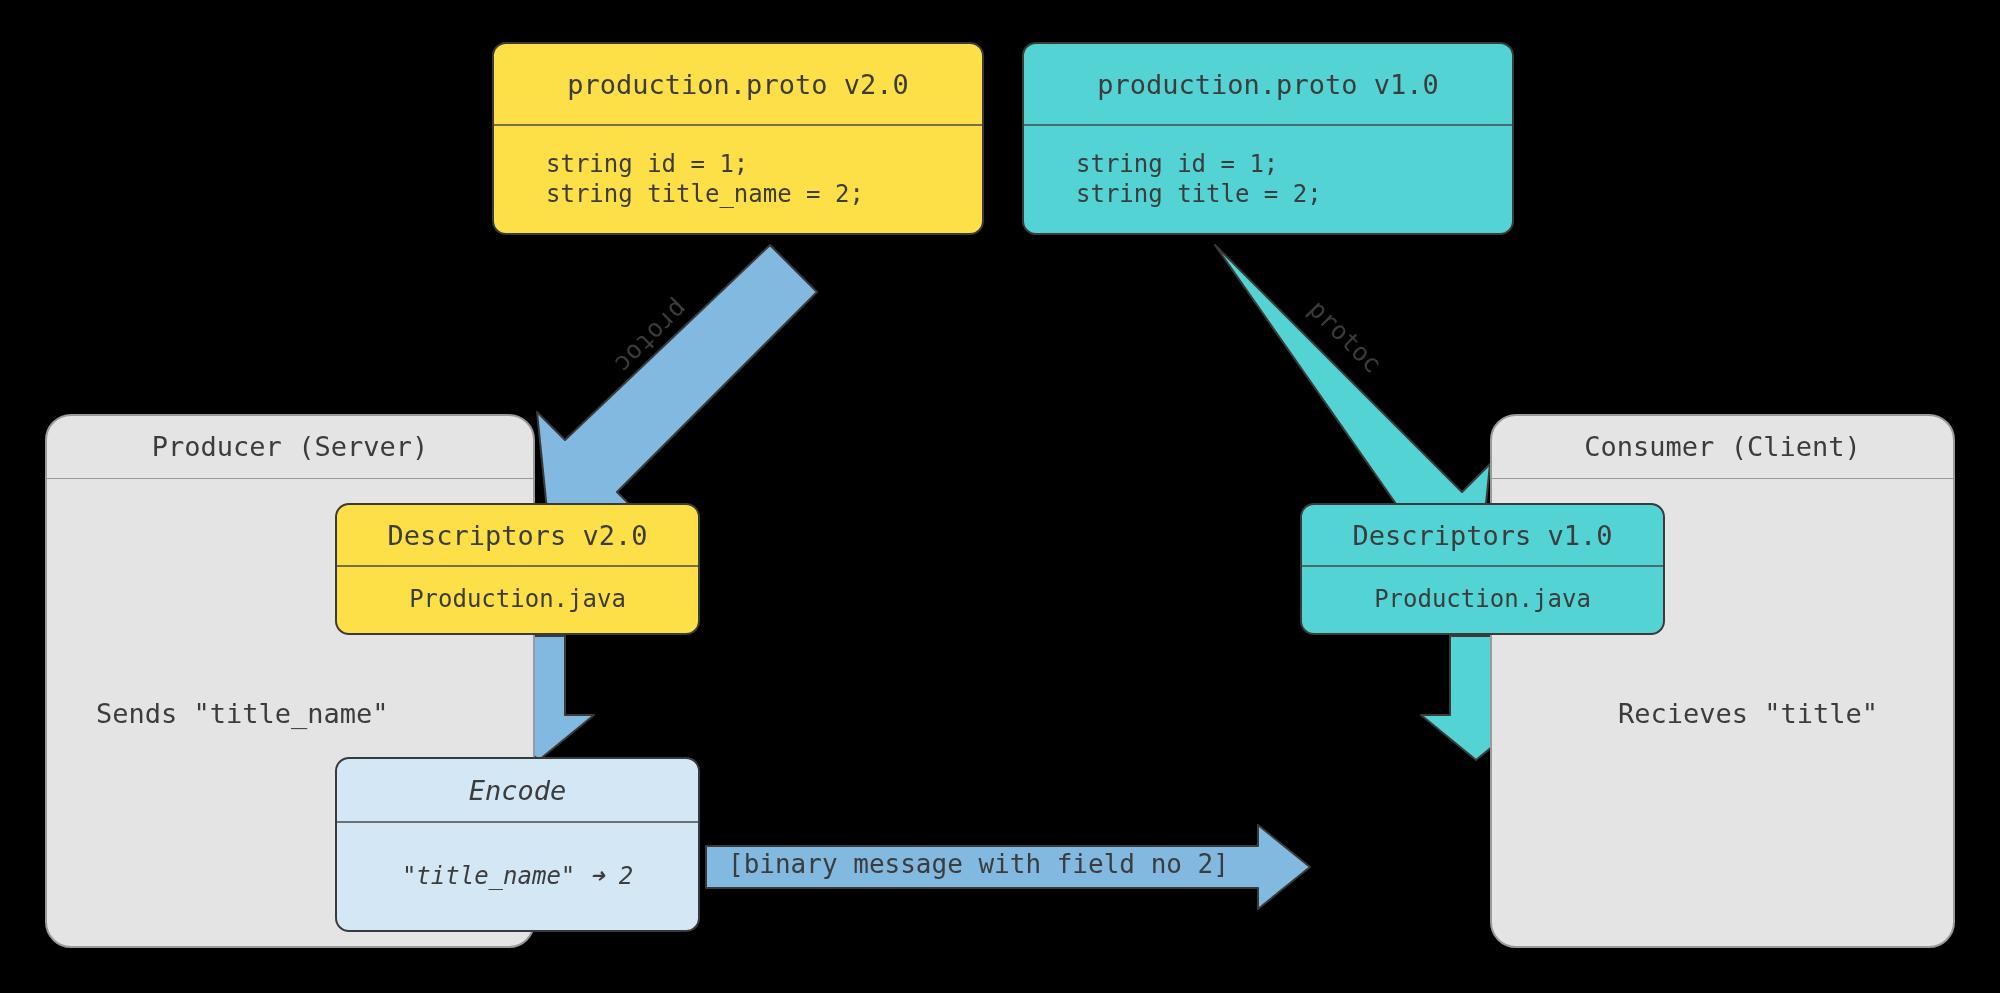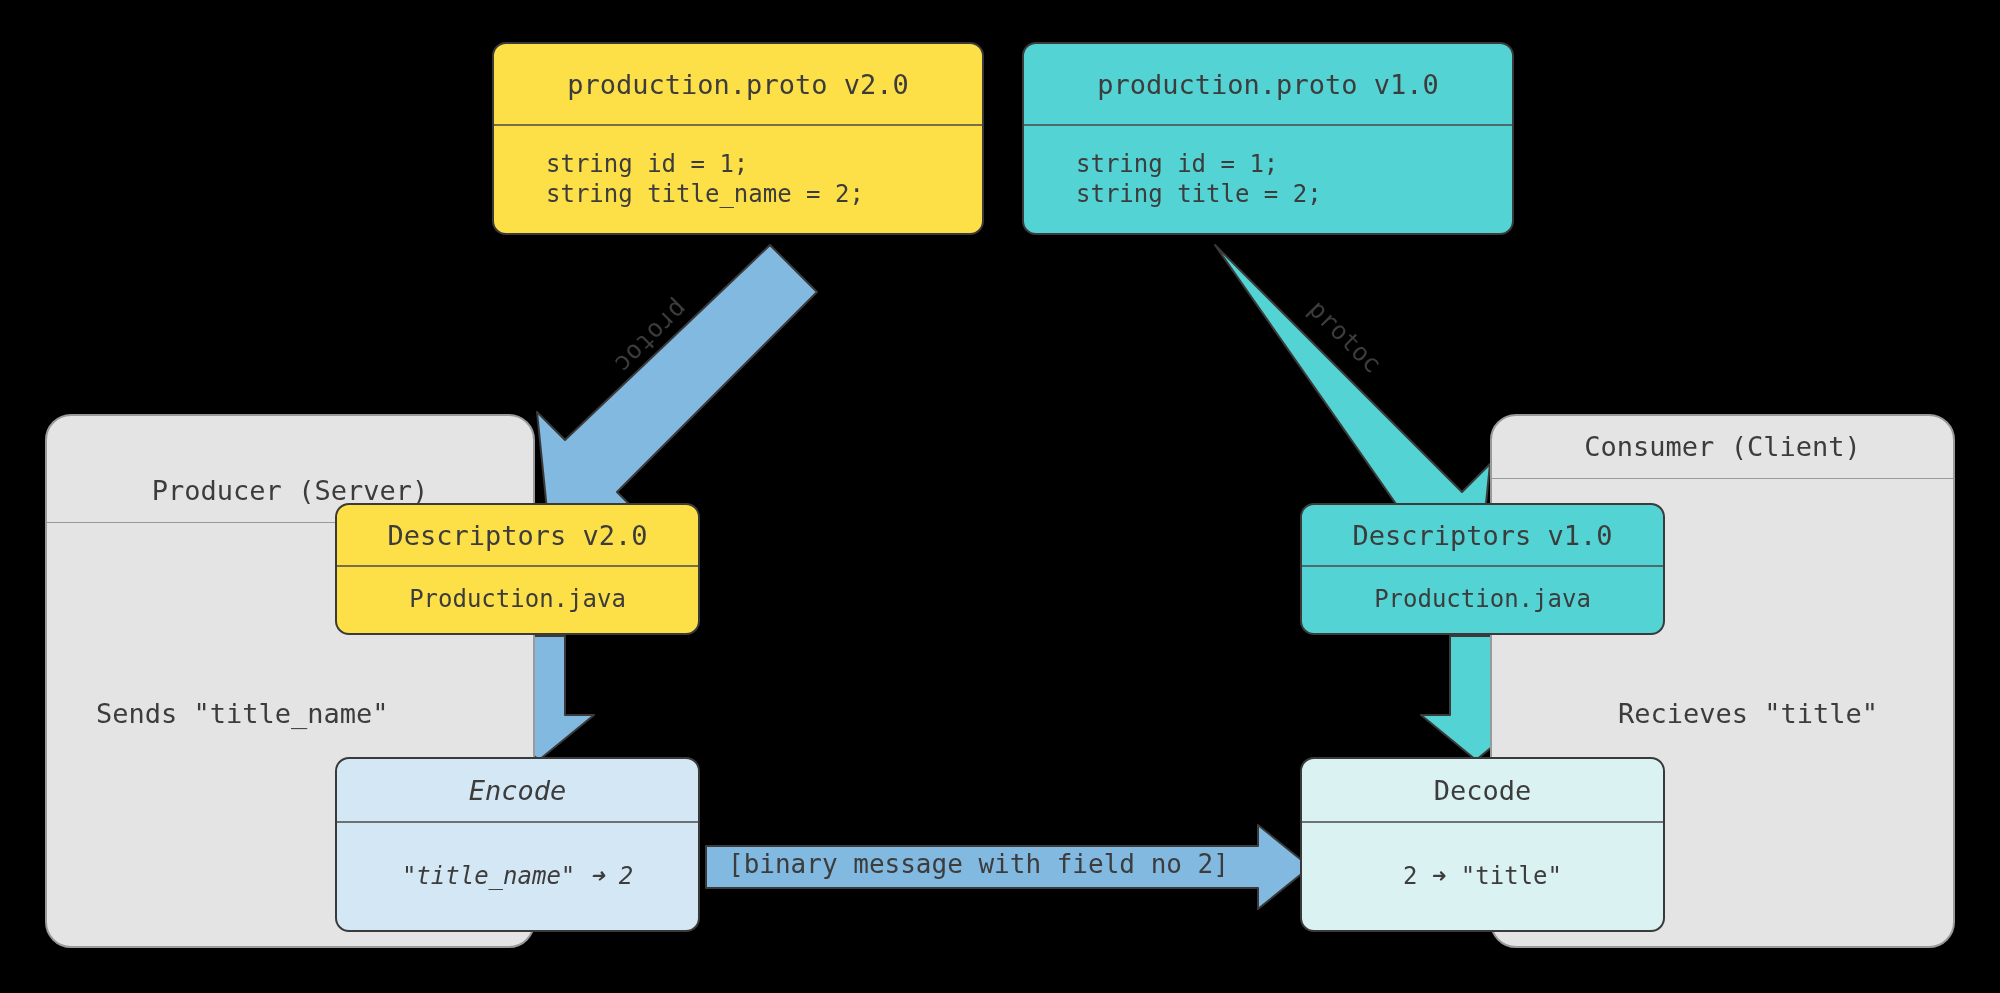--- a/index.html
+++ b/index.html
@@ -75,21 +75,21 @@
   }
   #panel-producer { left: 45px;   top: 414px; width: 490px; height: 534px; }
   #panel-consumer { left: 1490px; top: 414px; width: 465px; height: 534px; }
   .panel .panel-title {
     text-align: center;
     color: #3c3c3c;
     font-size: 27px;
     height: 62px;
     line-height: 62px;
   }
-  #panel-producer .panel-title { padding-right: 0px; margin-top: 44px; }
+  #panel-producer .panel-title { padding-right: 0px; }
   .panel .panel-divider { height: 1px; background: #9a9a9a; }
 
   .note {
     position: absolute;
     color: #3c3c3c;
     font-size: 27px;
     white-space: nowrap;
   }
   #note-sends    { left: 96px;   top: 698px; }
   #note-receives { left: 1618px; top: 698px; }
@@ -240,23 +240,18 @@
     <div class="divider"></div>
     <div class="body">Production.java</div>
   </div>
 
   <div class="card endec fill-lightblue" id="box-encode">
     <div class="title">Encode</div>
     <div class="divider"></div>
     <div class="body">"title_name" ➜ 2</div>
   </div>
 
-  <div class="card endec fill-lightteal" id="box-decode">
-    <div class="title">Decode</div>
-    <div class="divider"></div>
-    <div class="body">2 ➜ "title"</div>
-  </div>
 
   <div class="arrow-label" id="label-protoc-left">protoc</div>
   <div class="arrow-label" id="label-protoc-right">protoc</div>
   <div class="arrow-label" id="label-binary">[binary message with field no 2]</div>
 
 </div>
 
 </body></html>

